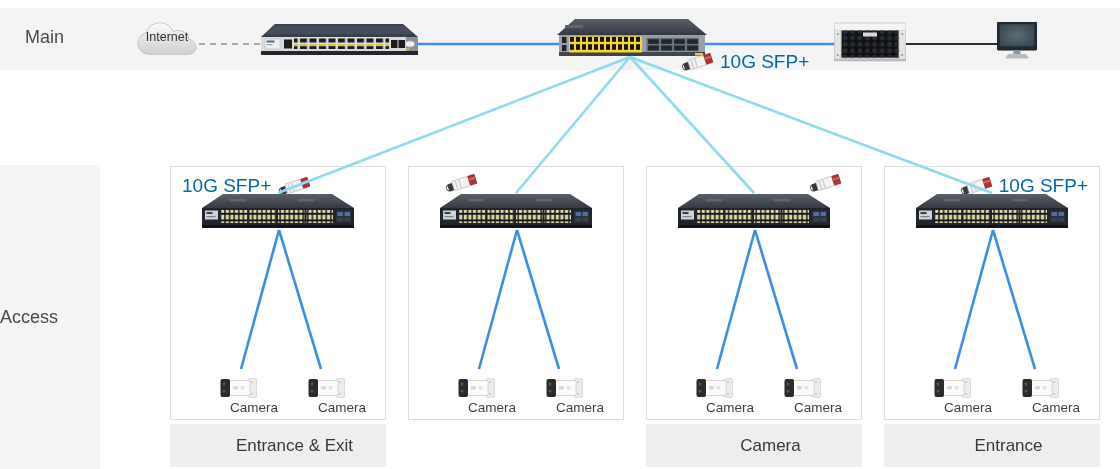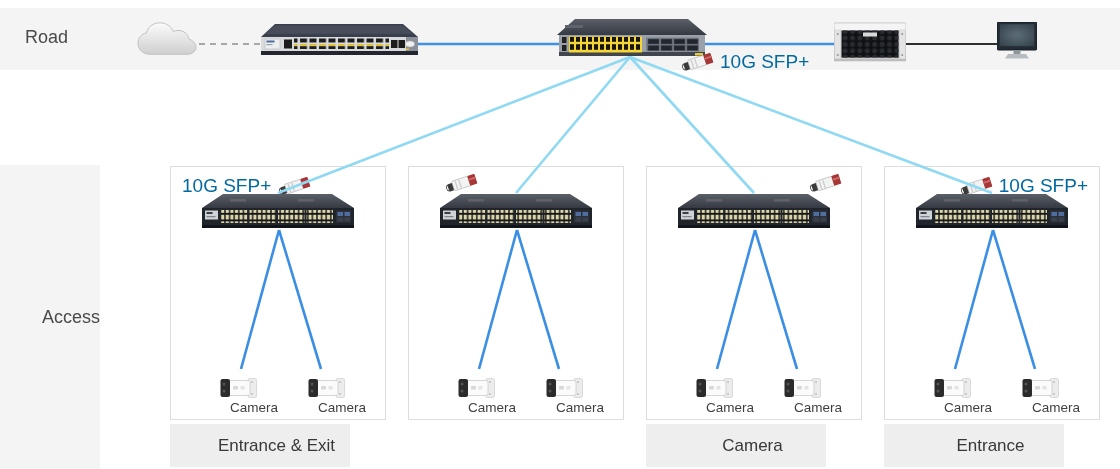--- a/index.html
+++ b/index.html
@@ -12,21 +12,21 @@
   .stage { position:absolute; inset:0; width:1120px; height:469px; }
 
   
   .band-core {
     position:absolute; left:0; top:8px; width:1120px; height:62px;
     background:#f4f4f4; z-index:0;
   }
   .band-access {
     position:absolute; left:0; top:165px; width:100px; height:304px;
     background:#f4f4f4; z-index:0;
-    display:flex; align-items:center; justify-content:flex-end;
+    display:flex; align-items:center; justify-content:flex-start;
   }
   .layer-label { font-size:18px; color:#4a4a4a; }
   .core-label-pos { position:absolute; left:25px; top:19px; }
 
   
   .global-lines { position:absolute; inset:0; z-index:2; pointer-events:none; }
 
   
   .dev { position:absolute; z-index:3; }
   .dev svg { display:block; width:100%; height:100%; }
@@ -53,21 +53,21 @@
 
   
   .zone {
     position:absolute; top:166px; width:216px; height:301px; z-index:1;
   }
   .zone-body {
     position:absolute; left:0; top:0; width:216px; height:254px;
     background:#ffffff; border:1px solid #dddddd;
   }
   .zone-footer {
-    position:absolute; left:0; top:258px; width:180px; height:43px;
+    position:absolute; left:0; top:258px; width:216px; height:43px;
     background:#eeeeee;
     display:flex; align-items:center; justify-content:center;
     font-size:17px; color:#383838;padding-left:33px;
   }
   .zone-lines { position:absolute; inset:0; width:216px; height:254px; pointer-events:none; }
   .zone-sfp-row {
     position:absolute; top:8px; width:100%; padding:0 11px;
     display:flex; align-items:center; gap:7px; z-index:2;
   }
   .zone-sfp-row.align-right { justify-content:flex-end; }
@@ -231,41 +231,42 @@
       <rect x="1.5" y="2" width="9.5" height="18" rx="2" fill="#2b2b2b"></rect>
       <circle cx="5" cy="7" r="1.5" fill="#555"></circle>
       <circle cx="5" cy="14" r="1.5" fill="#555"></circle>
     </symbol>
   </defs>
 </svg>
 
 <div class="stage">
 
   <div class="band-core">
-    <span class="layer-label core-label-pos">Road</span>
+    <span class="layer-label core-label-pos">Main</span>
   </div>
   <div class="band-access">
     <span class="layer-label">Access</span>
   </div>
 
   <svg class="global-lines" viewBox="0 0 1120 469">
     <line x1="199" y1="44" x2="262" y2="44" stroke="#a8a8a8" stroke-width="2" stroke-dasharray="6 5"></line>
     <line x1="410" y1="44" x2="560" y2="44" stroke="#3f90e0" stroke-width="2.4"></line>
     <line x1="702" y1="44" x2="840" y2="44" stroke="#3f90e0" stroke-width="2.4"></line>
     <line x1="902" y1="44" x2="1004" y2="44" stroke="#2e2e2e" stroke-width="2"></line>
     <line x1="630" y1="57" x2="278" y2="193" stroke="#8fd9f2" stroke-width="2.6"></line>
     <line x1="630" y1="57" x2="516" y2="193" stroke="#8fd9f2" stroke-width="2.6"></line>
     <line x1="630" y1="57" x2="754" y2="193" stroke="#8fd9f2" stroke-width="2.6"></line>
     <line x1="630" y1="57" x2="992" y2="193" stroke="#8fd9f2" stroke-width="2.6"></line>
   </svg>
 
   <div class="dev cloud-wrap">
     <svg viewBox="0 0 64 42">
         <use href="#sym-cloud" xlink:href="#sym-cloud"></use>
       </svg>
+    <span class="cloud-text">Internet</span>
   </div>
   <div class="dev router-wrap">
     <svg viewBox="0 0 157 31">
         <use href="#sym-router" xlink:href="#sym-router"></use>
       </svg>
   </div>
   <div class="dev coresw-wrap">
     <svg viewBox="0 0 150 39">
         <use href="#sym-coresw" xlink:href="#sym-coresw"></use>
       </svg>

